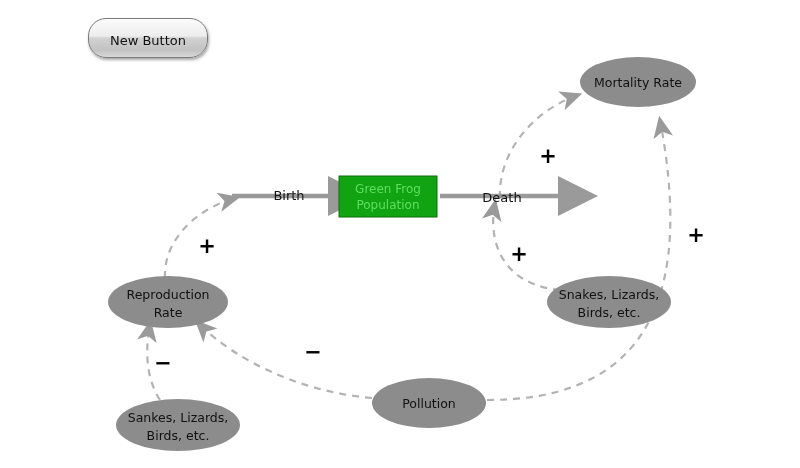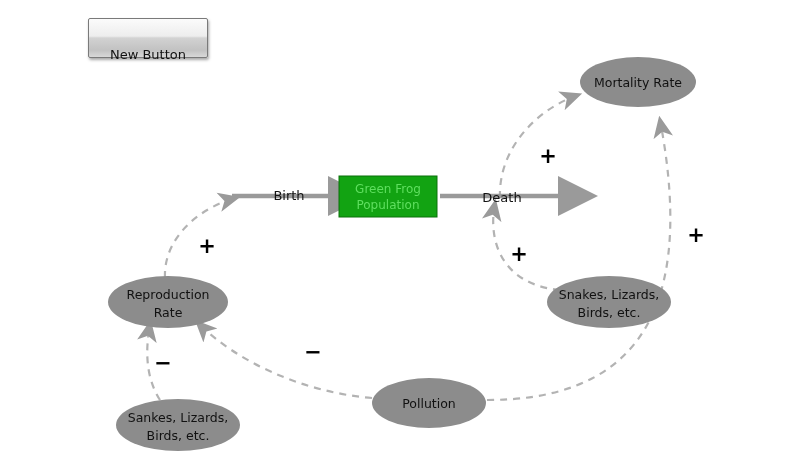--- a/index.html
+++ b/index.html
@@ -16,32 +16,32 @@
   }
 
   
   #new-button {
     position: absolute;
     left: 88px;
     top: 18px;
     width: 120px;
     height: 40px;
     border: 1px solid #7a7a7a;
-    border-radius: 2px;
+    border-radius: 18px;
     background: linear-gradient(to bottom,
         #fbfbfb 0%, #ededed 45%,
         #d2d2d2 50%, #c2c2c2 82%, #d8d8d8 100%);
     box-shadow: 1px 2px 3px rgba(0,0,0,0.35);
     color: #111111;
     font-family: "DejaVu Sans", sans-serif;
     font-size: 13px;
     line-height: 40px;
     text-align: center;
     cursor: pointer;
-    padding: 16px;
+    padding: 2px;
     box-sizing: border-box;
   }
 
   
   #diagram {
     position: absolute;
     left: 0;
     top: 0;
     width: 800px;
     height: 468px;

